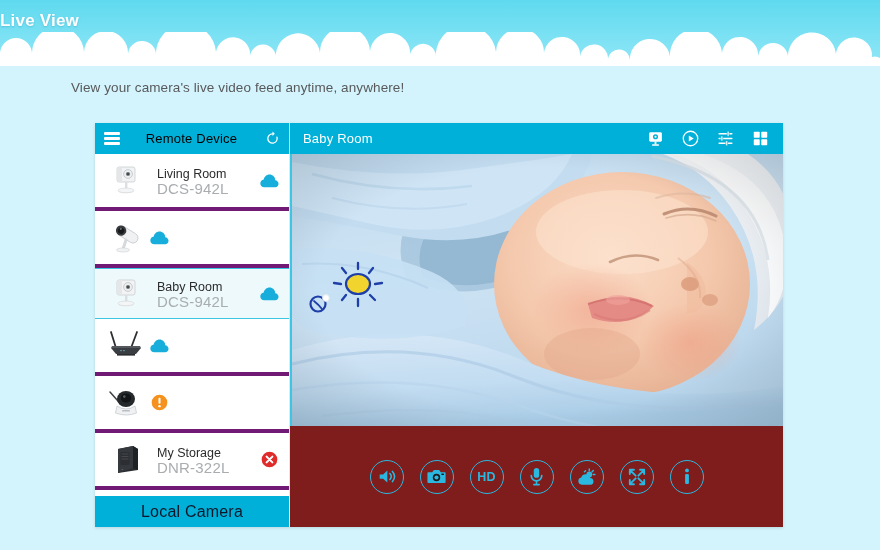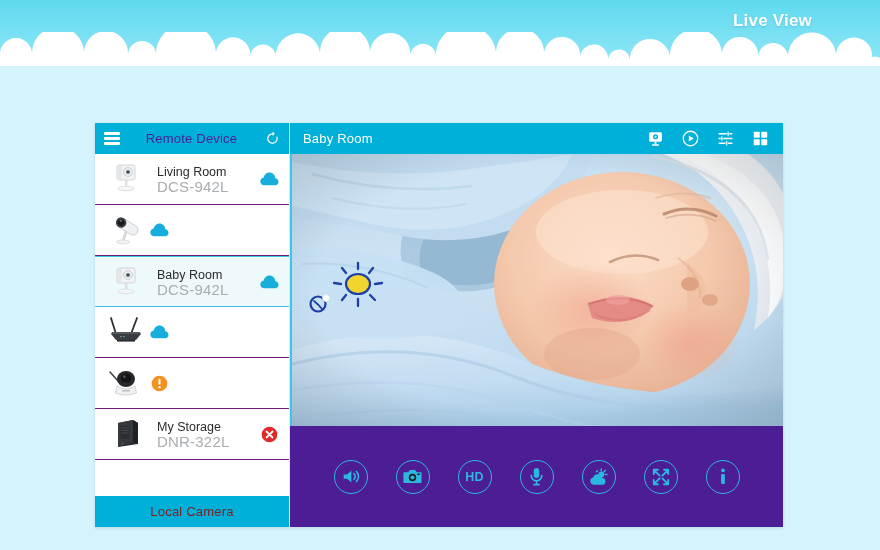--- a/index.html
+++ b/index.html
@@ -28,21 +28,21 @@
     width: 880px;
     height: 66px;
     background: linear-gradient(180deg, #5fd9ef 0%, #7ee2f4 60%, #8fe7f6 100%);
     overflow: hidden;
   }
   .page-title {
     position: absolute;
     top: 11px;
     left: 0;
     width: 812px;
-    text-align: right;
+    text-align: left;
     font-size: 17px;
     font-weight: bold;
     color: #ffffff;
     text-shadow: 0 1px 2px rgba(60,170,200,0.55);
     letter-spacing: 0.2px;
   }
   .cloud-band {
     position: absolute;
     left: 0;
     bottom: 0;
@@ -94,38 +94,38 @@
     width: 16px; height: 13px;
     display: flex; flex-direction: column; justify-content: space-between;
     cursor: pointer;
   }
   .hamburger span {
     display: block; height: 2.6px; width: 100%; background: #ffffff; border-radius: 1px;
   }
   .sidebar-title {
     flex: 1;
     text-align: center;
-    color: #4c1d95;
+    color: #000000;
     font-size: 13px;
     letter-spacing: 0.2px;
     padding-right: 2px;
   }
   .refresh-icon { width: 15px; height: 15px; cursor: pointer; }
 
   .device-list {
     flex: 1 1 auto;
     overflow: hidden;
     background: #fff;
   }
   .device-row {
-    height: 51px;
+    height: 57px;
     display: flex;
     align-items: center;
     padding: 0 10px 0 8px;
-    border-bottom: 1px solid #701a75;
+    border-bottom: 4px solid #701a75;
     background: #ffffff;
     cursor: pointer;
   }
   .device-row.selected {
     background: #eef9fc;
     border-top: 1.5px solid #3dc6e4;
     border-bottom: 1.5px solid #3dc6e4;
     height: 51px;
   }
   .device-thumb {
@@ -154,22 +154,22 @@
     letter-spacing: 0.2px;
   }
   .device-status { width: 20px; height: 20px; flex: 0 0 20px; display:flex; align-items:center; justify-content:center;}
 
   .sidebar-spacer { flex: 1 1 auto; background: #ffffff; }
 
   .local-camera-btn {
     height: 31px;
     flex: 0 0 31px;
     background: #00b0d8;
-    color: #7f1d1d;
-    font-size: 13px;
+    color: #0f172a;
+    font-size: 16px;
     display: flex;
     align-items: center;
     justify-content: center;
     cursor: pointer;
     letter-spacing: 0.2px;
   }
 
   
   .video-panel {
     width: 493px;
@@ -200,25 +200,25 @@
     height: 272px;
     position: relative;
     overflow: hidden;
     background: #cfe4f2;
     border-left: 2px solid #3dc6e4;
   }
   .video-stage svg { display: block; width: 100%; height: 100%; }
 
   .controls-bar {
     flex: 1 1 auto;
-    background: #4c1d95;
+    background: #7f1d1d;
     display: flex;
     align-items: center;
     justify-content: center;
-    gap: 28px;
+    gap: 16px;
   }
   .ctrl-btn {
     width: 34px; height: 34px;
     border-radius: 50%;
     border: 1.7px solid #2bb8e0;
     display: flex; align-items: center; justify-content: center;
     cursor: pointer;
     background: transparent;
   }
   .ctrl-btn svg { display:block; }
@@ -258,20 +258,21 @@
         A26,26 0 0 1 722,21
         A18,18 0 0 1 758,25
         A15,15 0 0 1 788,27
         A24,24 0 0 1 836,22
         A18,18 0 0 1 872,25
         A9,9 0 0 1 880,26
         L880,34 Z"></path>
     </svg>
   </div>
 
+  <div class="subtitle">View your camera's live video feed anytime, anywhere!</div>
 
   <div class="app">
 
     <div class="sidebar">
 
       <div class="sidebar-header">
         <div class="hamburger">
           <span></span>
             <span></span>
             <span></span>

